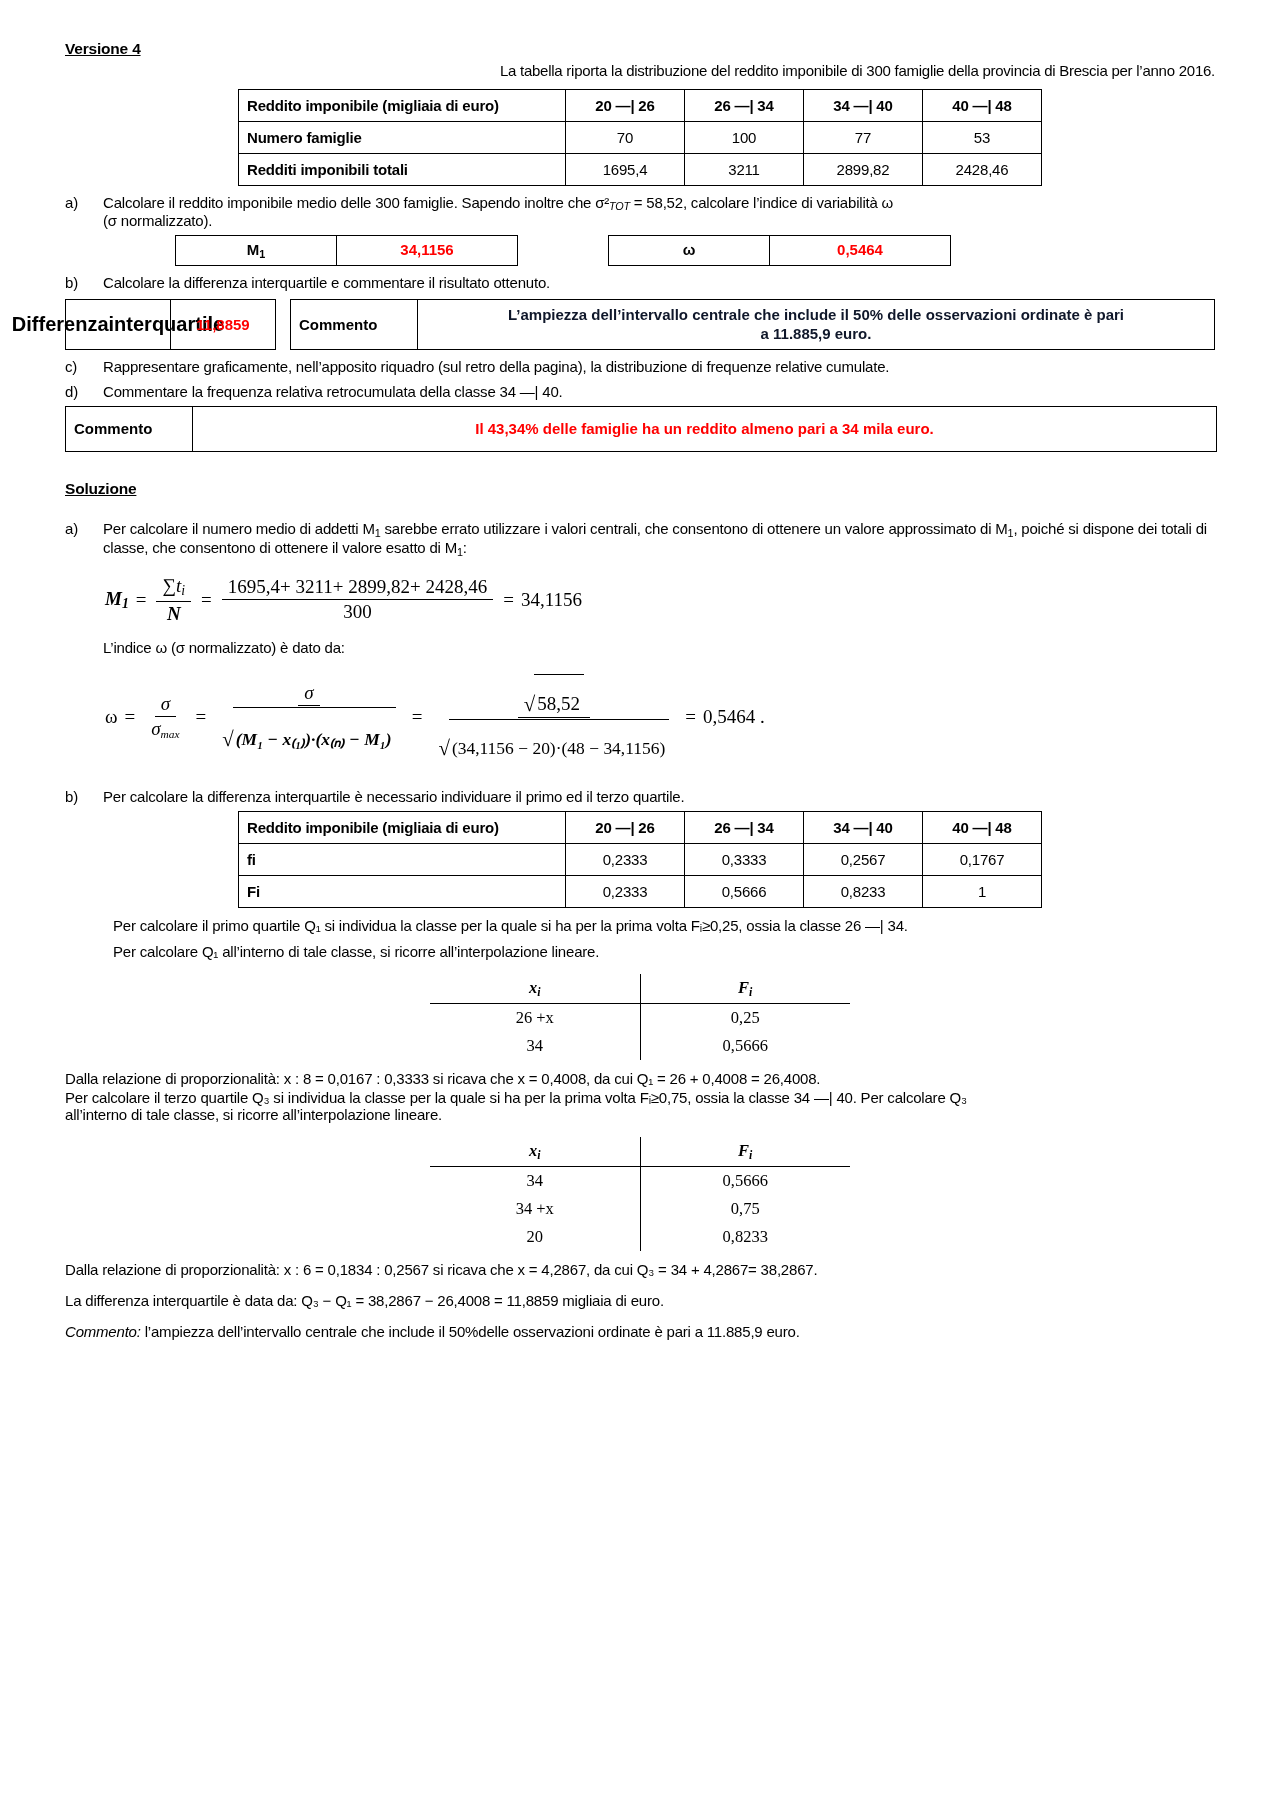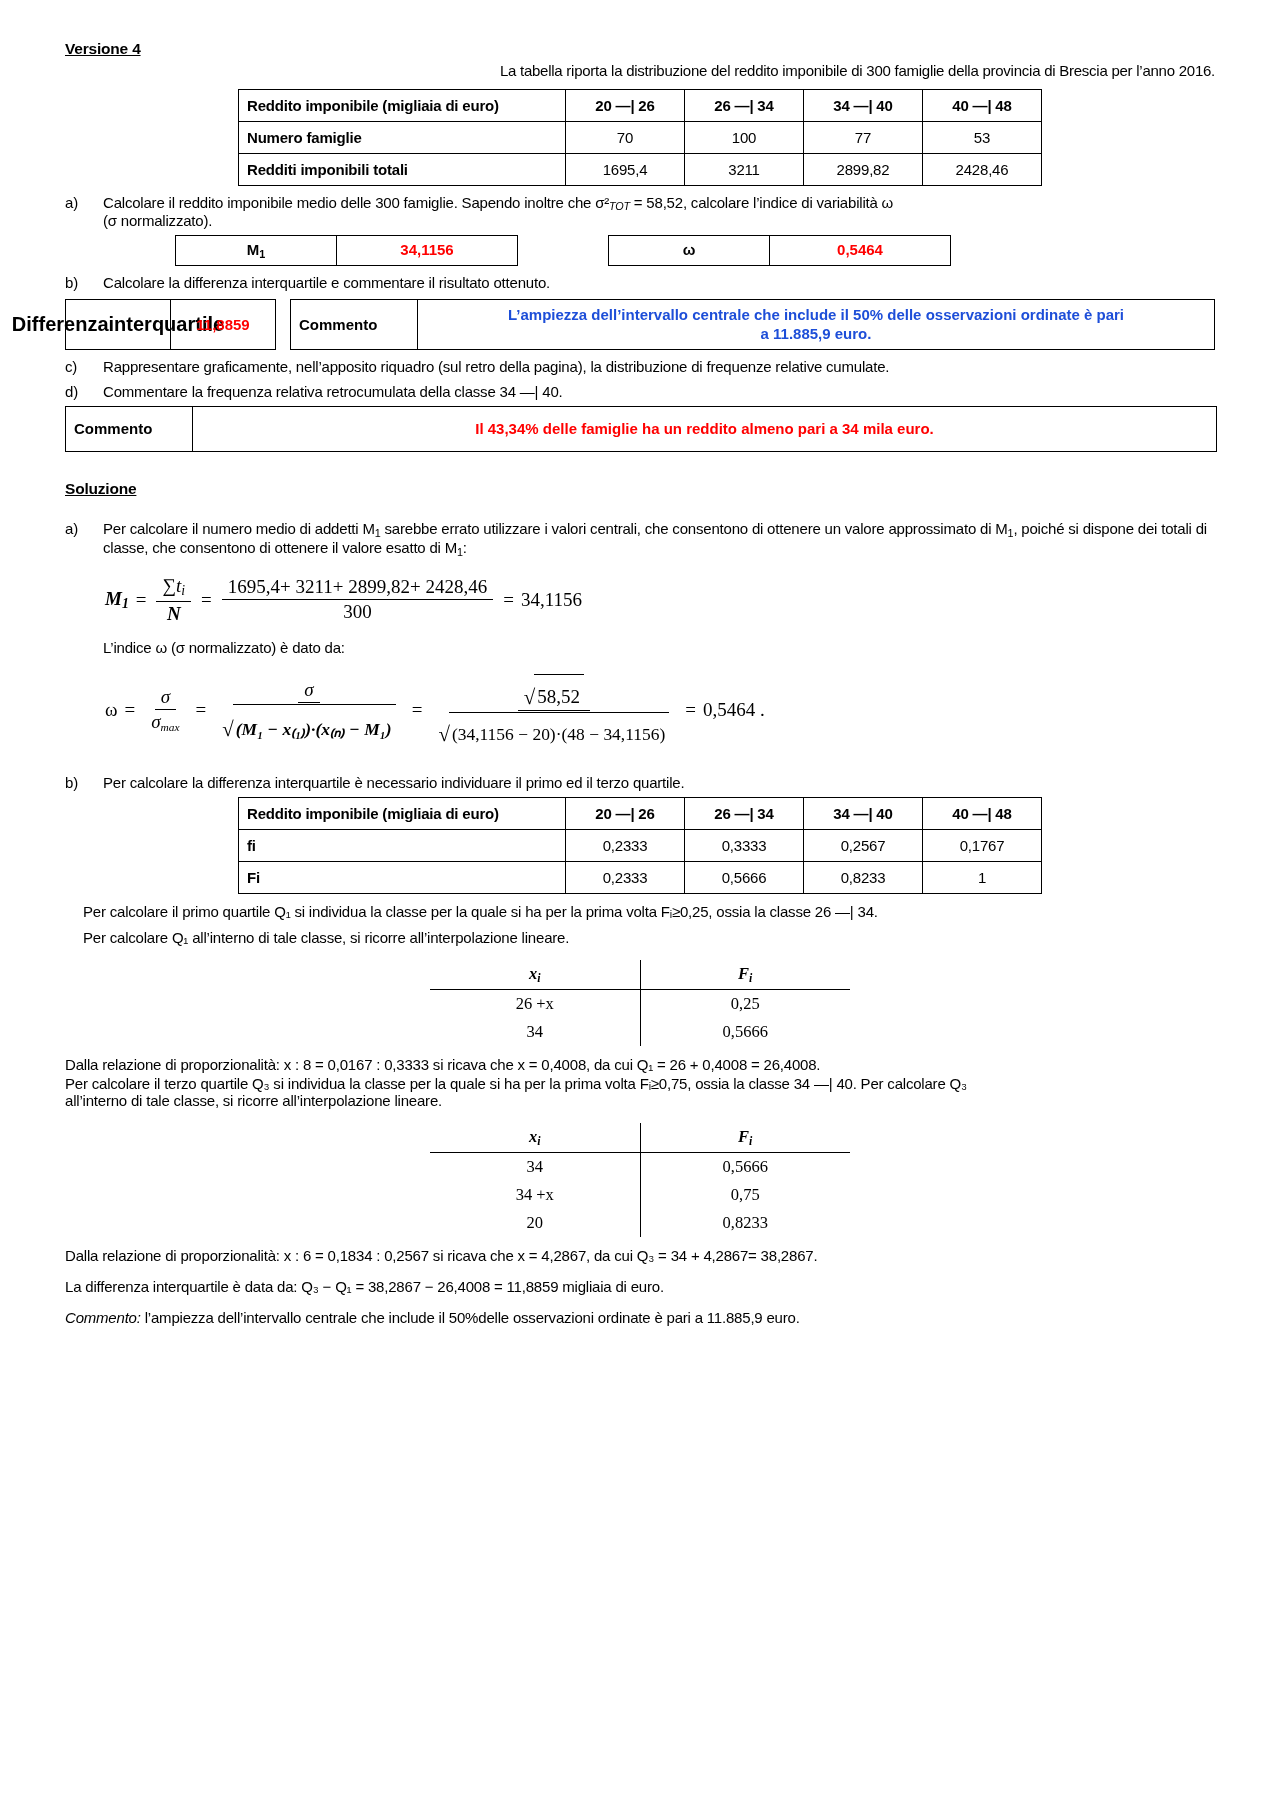--- a/index.html
+++ b/index.html
@@ -156,21 +156,21 @@
     display: flex;
     align-items: center;
     padding: 4px 8px;
   }
   .cbox .v {
     flex: 1;
     display: flex;
     align-items: center;
     justify-content: center;
     text-align: center;
-    color: #1d4ed8;
+    color: #0f172a;
     font-weight: bold;
     font-size: 15px;
     padding: 5px 10px;
     line-height: 1.3;
   }
   .cbox2 {
     display: flex;
     border: 1.2px solid #000;
     width: 100%;
     margin: 6px 0 10px 0;
@@ -227,21 +227,21 @@
     white-space: nowrap;
   }
   .sqrt > .radsign {
     font-size: 1.1em;
     line-height: 1;
     margin-right: -1px;
     align-self: flex-end;
   }
   .sqrt > .radicand {
     border-top: 1.3px solid #000;
-    padding: 11px 4px 0 3px;
+    padding: 18px 4px 0 3px;
   }
 
   
   .interp {
     margin: 14px auto 10px auto;
     border-collapse: collapse;
     width: 420px;
     font-family: "Liberation Serif", serif;
     font-size: 16.5px;
   }
@@ -253,21 +253,21 @@
   .interp tr.head td { border-bottom: 1.3px solid #000; font-style: italic; font-weight: bold; padding-bottom: 3px; }
   .interp tr.head td.left { border-right: 1.3px solid #000; border-bottom: 1.3px solid #000; }
   .interp tr.last td { border-bottom: 0; }
   .interp tr.last td.left { border-right: 1.3px solid #000; }
 
   .para {
     font-size: 15px;
     margin: 9px 0 0 0;
     letter-spacing: -0.2px;
   }
-  .para.indent { margin-left: 18px; }
+  .para.indent { margin-left: 48px; }
 </style>
 </head>
 <body>
 
 <div class="page">
 
   <div class="u-title">Versione 4</div>
   <div class="intro">La tabella riporta la distribuzione del reddito imponibile di 300 famiglie della provincia di Brescia per l’anno 2016.</div>
 
   <table class="dt">

